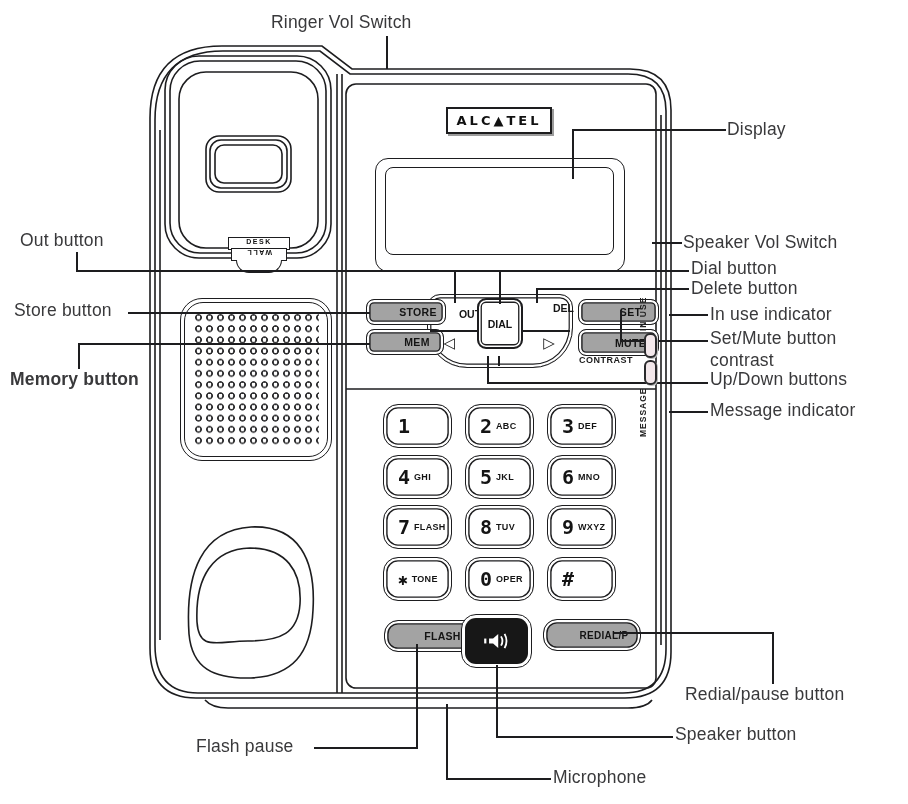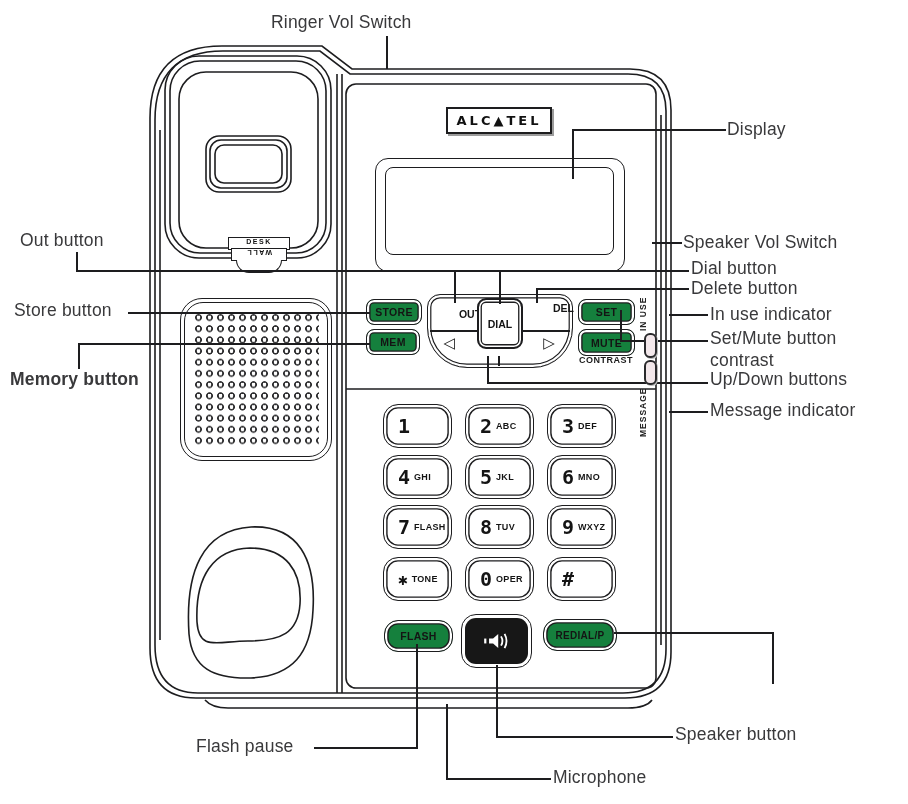--- a/index.html
+++ b/index.html
@@ -2,24 +2,24 @@
 <html><head>
 <meta charset="utf-8">
 <style>
   html,body{margin:0;padding:0;background:#fff;}
   #stage{position:relative;width:908px;height:804px;background:#fff;overflow:hidden;
          font-family:"Liberation Sans",sans-serif;}
   svg.art{position:absolute;left:0;top:0;z-index:1;}
   .ln{position:absolute;background:#1d1d1f;z-index:6;}
   .lbl{position:absolute;white-space:nowrap;font:17.5px/1.05 "Liberation Sans",sans-serif;
        color:#39393b;z-index:8;letter-spacing:.2px;}
-  .pill{position:absolute;z-index:4;background:#15803d;border:1.9px solid #1d1d1f;border-radius:8px;
+  .pill{position:absolute;z-index:4;background:#a3a3a3;border:1.9px solid #1d1d1f;border-radius:8px;
         box-shadow:inset 0 0 0 2.2px #fff, inset 0 0 0 3.6px #1d1d1f;
         display:flex;align-items:center;justify-content:center;
-        font:bold 10.5px "Liberation Sans",sans-serif;letter-spacing:.3px;color:#141414;}
+        font:bold 10.5px "Liberation Sans",sans-serif;letter-spacing:.3px;color:#141414;padding-left:24px;}
   .key{position:absolute;z-index:4;background:#fff;border:1.9px solid #1d1d1f;border-radius:15px;
        box-shadow:inset 0 0 0 2.2px #fff, inset 0 0 0 3.6px #1d1d1f;
        display:flex;align-items:center;padding-left:14px;gap:4px;box-sizing:border-box;}
   .digit{font:bold 20px "DejaVu Sans Mono",monospace;color:#141414;}
   .letters{font:bold 9px "Liberation Sans",sans-serif;color:#141414;letter-spacing:.3px;}
   .vtext{position:absolute;z-index:4;writing-mode:vertical-rl;transform:rotate(180deg);
          font:bold 8.5px "Liberation Sans",sans-serif;letter-spacing:1px;color:#222;}
   .led{position:absolute;z-index:7;width:13px;height:25px;background:#f3e8eb;
        border:2px solid #2a2a2c;border-radius:6px;box-sizing:border-box;box-shadow:1px 1px 0 #bbb;}
   .disp{position:absolute;z-index:2;background:#fff;border:1.8px solid #1d1d1f;box-sizing:border-box;}
@@ -226,14 +226,15 @@
   <div class="lbl" style="left:710px;top:329px;">Set/Mute button</div>
   <div class="lbl" style="left:710px;top:351px;">contrast</div>
   <div class="lbl" style="left:710px;top:370px;">Up/Down buttons</div>
   <div class="lbl" style="left:710px;top:401px;">Message indicator</div>
   <div class="lbl" style="left:20px;top:231px;">Out button</div>
   <div class="lbl" style="left:14px;top:301px;">Store button</div>
   <div class="lbl" style="left:10px;top:370px;font-weight:bold;">Memory button</div>
   <div class="lbl" style="left:196px;top:737px;">Flash pause</div>
   <div class="lbl" style="left:553px;top:768px;">Microphone</div>
   <div class="lbl" style="left:675px;top:725px;">Speaker button</div>
+  <div class="lbl" style="left:685px;top:685px;">Redial/pause button</div>
 
 </div>
 
 </body></html>

